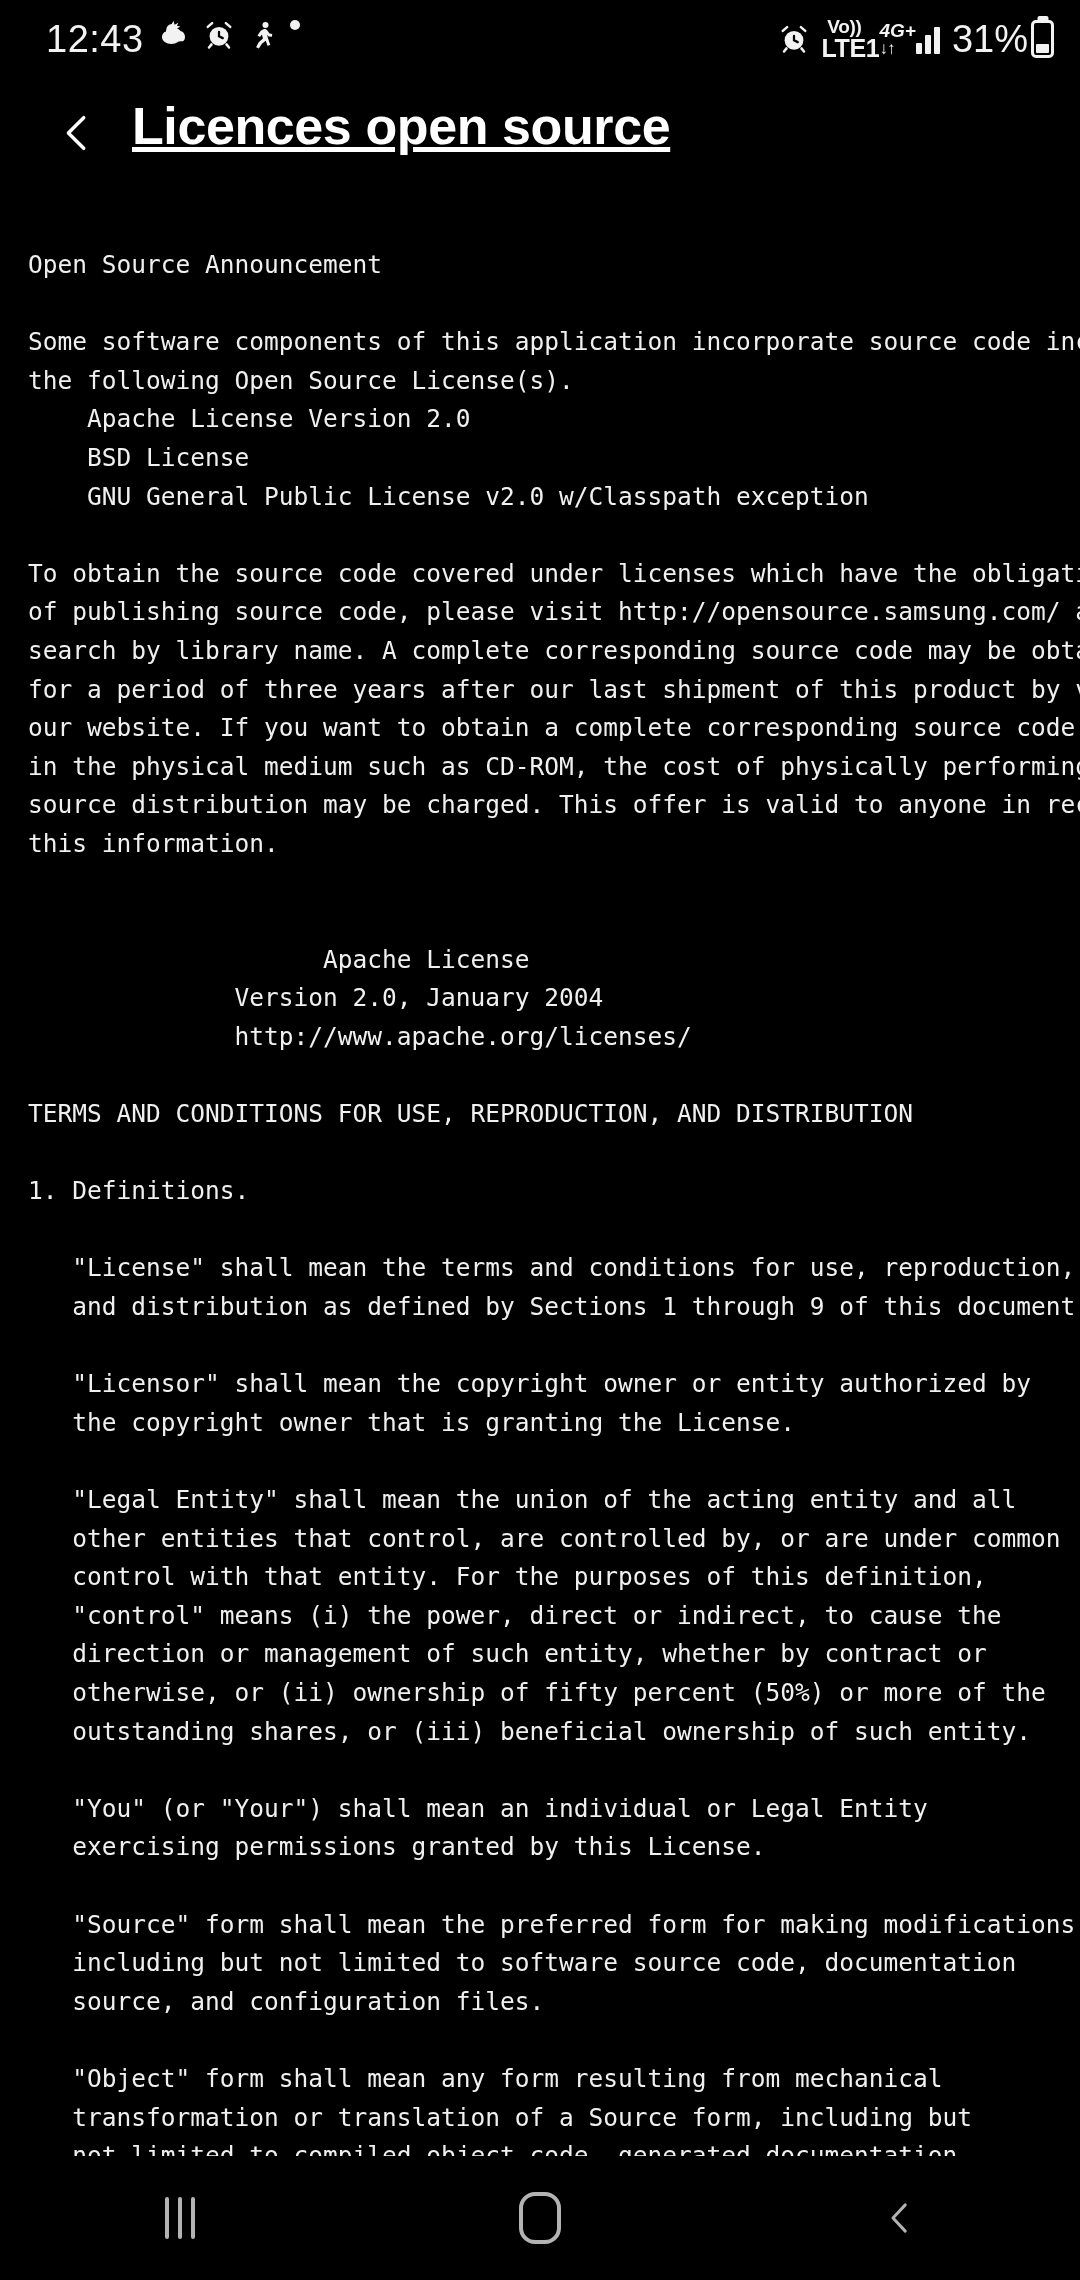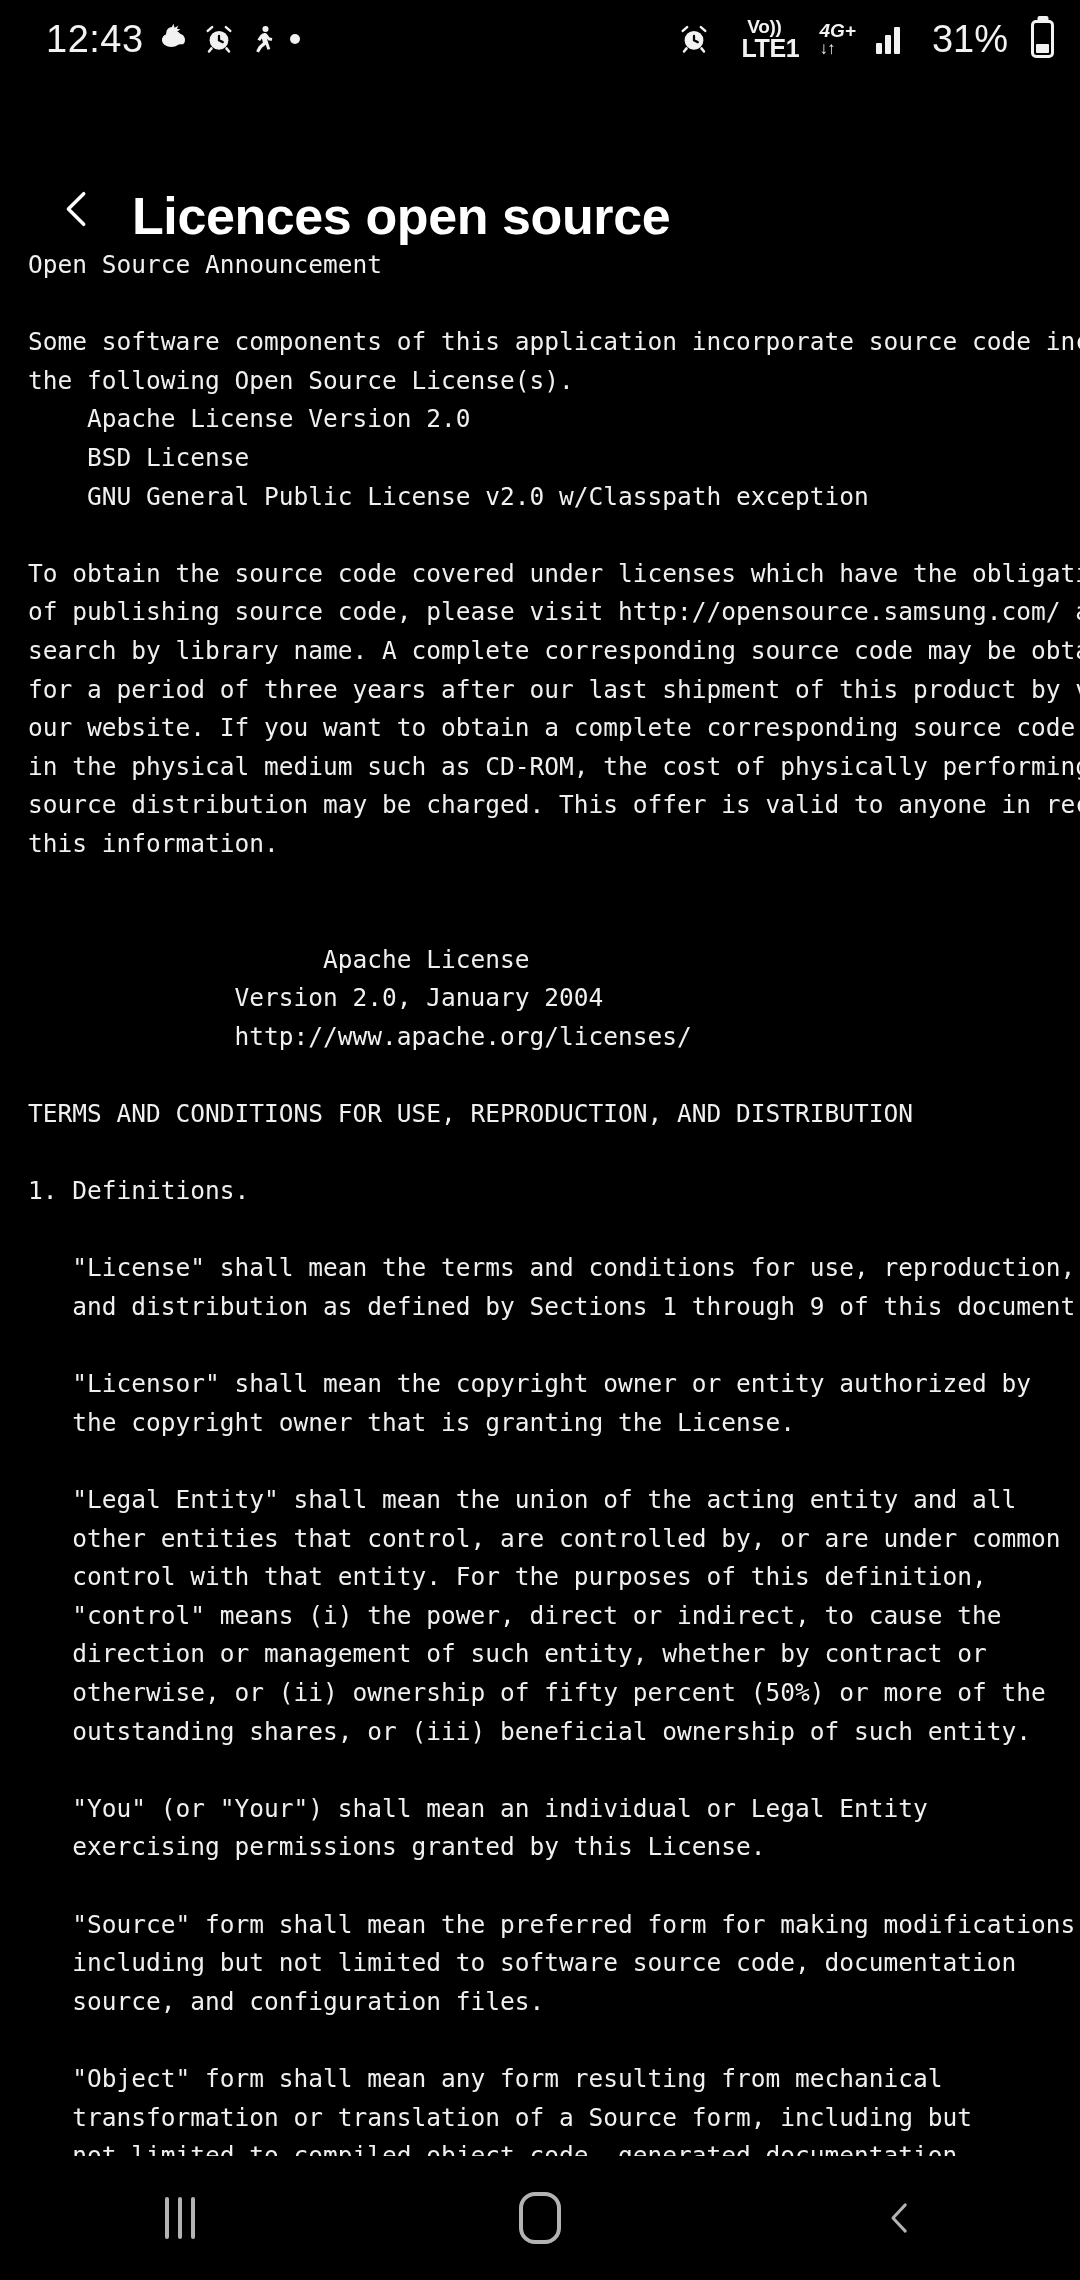--- a/index.html
+++ b/index.html
@@ -16,22 +16,22 @@
     display:flex; flex-direction:column;
   }
 
   
   .statusbar {
     height:78px; flex:0 0 78px;
     display:flex; align-items:center;
     padding:0 26px 0 46px;
     color:#f2f2f2;
   }
-  .sb-left { display:flex; align-items:center; gap:14px; }
-  .sb-right { display:flex; align-items:center; gap:20px; margin-left:auto; }
+  .sb-left { display:flex; align-items:flex-start; gap:14px; }
+  .sb-right { display:flex; align-items:center; gap:0; margin-left:auto; }
   .sb-time { font-size:38px; letter-spacing:0.5px; font-weight:400; line-height:1; }
   .sb-ico { display:inline-flex; align-items:center; justify-content:center; }
   .sb-ico svg { display:block; }
   .dot-ico { width:10px; height:10px; border-radius:50%; background:#f2f2f2; display:inline-block; }
 
   .volte {
     display:flex; flex-direction:column; align-items:center;
     line-height:1.0; font-size:19px; font-weight:700; letter-spacing:-0.3px;
   }
   .volte .l2 { font-size:25px;margin-left:12px; }
@@ -53,23 +53,24 @@
   }
   .batt:before {
     content:""; position:absolute; top:-7px; left:50%; transform:translateX(-50%);
     width:11px; height:5px; background:#f2f2f2; border-radius:2px 2px 0 0;
   }
   .batt .fill { width:100%; background:#f2f2f2; border-radius:1px; }
 
   
   .appbar {
     flex:0 0 150px; height:150px;
-    display:flex; align-items:flex-end;
+    display:flex; align-items:flex-start;
     padding:0 40px;
     margin-top:18px;
+    text-decoration:underline;
   }
   .back-btn {
     width:74px; height:74px;
     display:flex; align-items:center; justify-content:center;
     flex:0 0 74px; cursor:pointer;
   }
   .page-title {
     font-size:52px; font-weight:700; letter-spacing:-0.4px;
     color:#fff; margin-left:18px; white-space:nowrap;
   }

